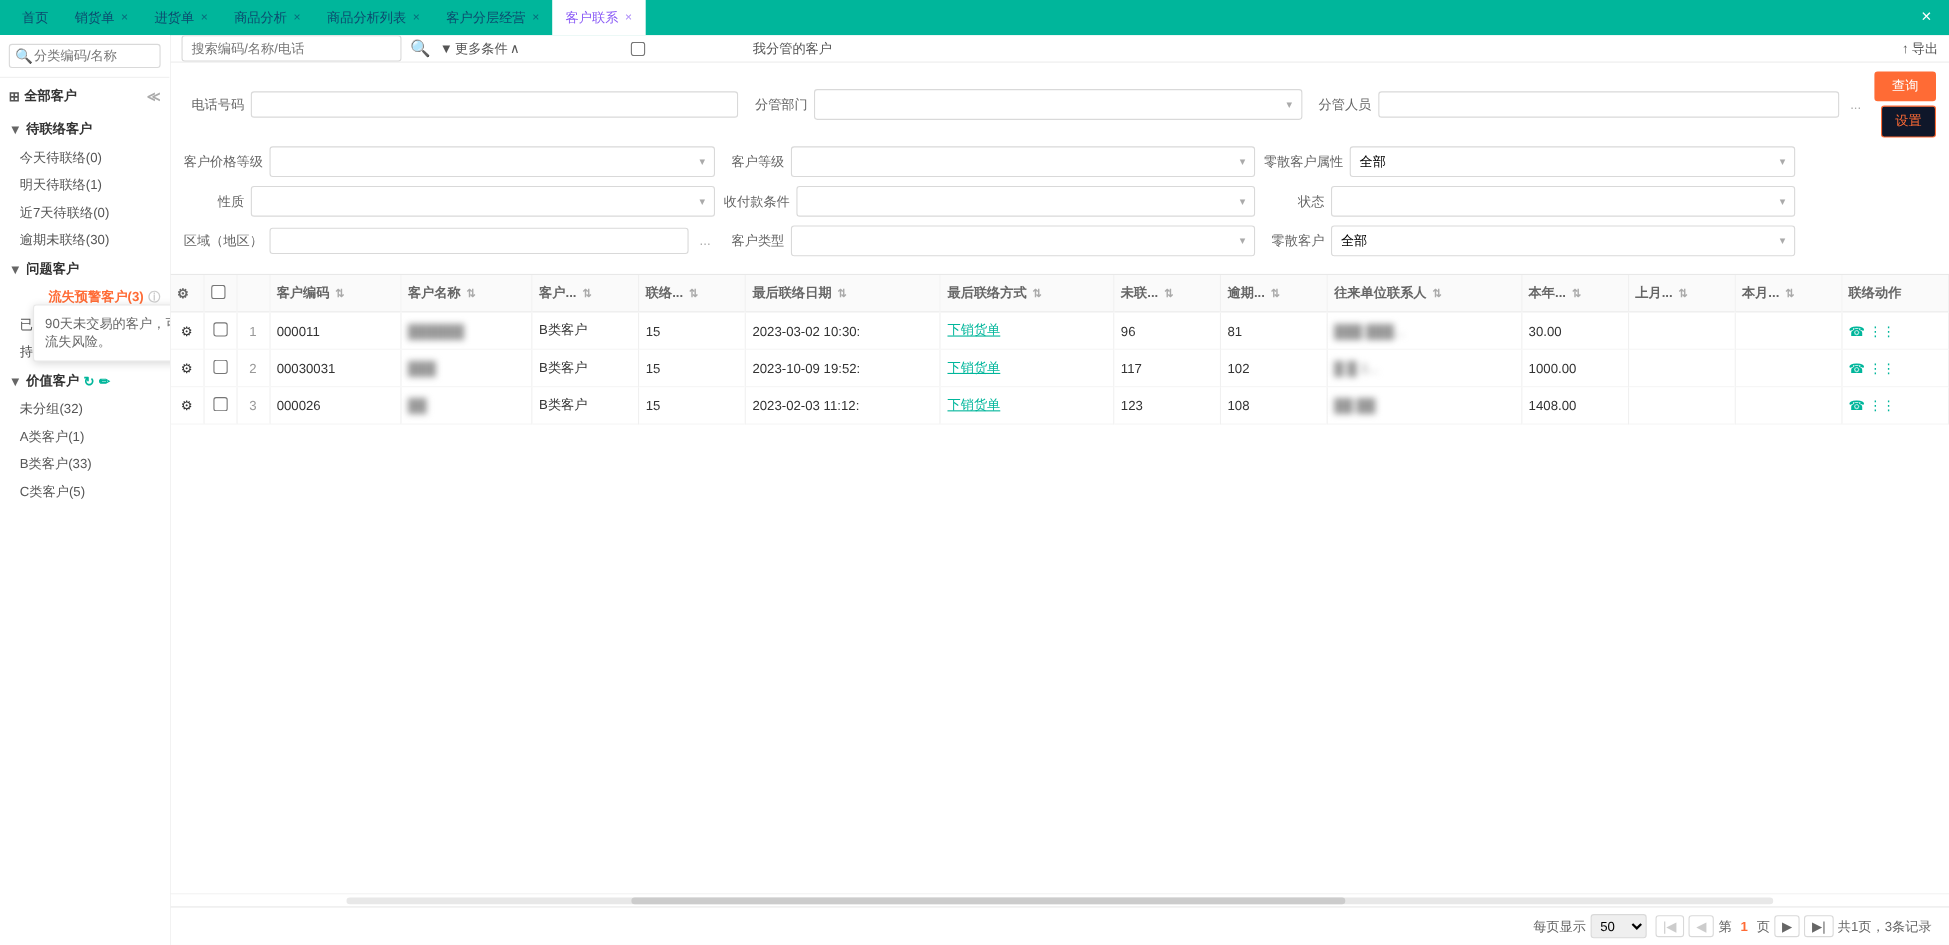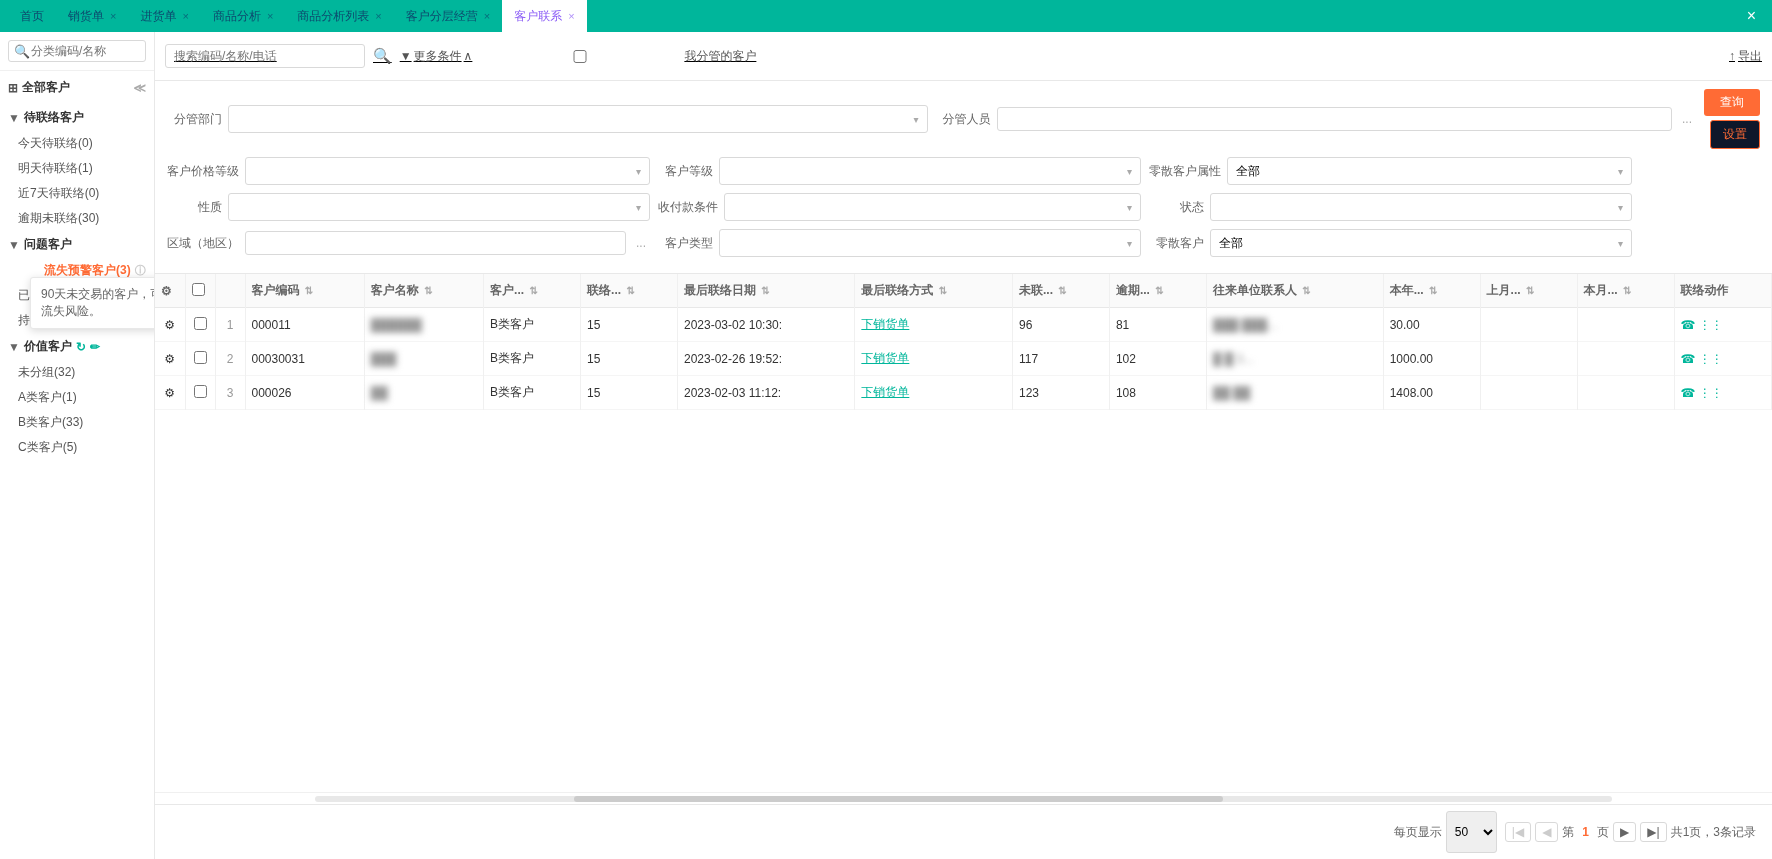--- a/index.html
+++ b/index.html
@@ -128,25 +128,24 @@
       display: flex;
       flex-direction: column;
       overflow: hidden;
       position: relative;
     }
 
     
     .filter-bar {
       background: #fff;
       border-bottom: 1px solid #e8e8e8;
-      padding: 12px 10px;
+      padding: 0 10px;
       display: flex;
       align-items: center;
       gap: 8px;
-      text-decoration: underline;
     }
     .filter-bar input {
       border: 1px solid #d9d9d9;
       border-radius: 3px;
       padding: 4px 8px;
       font-size: 12px;
       outline: none;
       width: 200px;
     }
     .filter-bar .search-btn {
@@ -307,21 +306,21 @@
       color: #666;
     }
     .footer-page-size {
       display: flex;
       align-items: center;
       gap: 4px;
     }
     .footer-page-size select {
       border: 1px solid #d9d9d9;
       border-radius: 3px;
-      padding: 12px 4px;
+      padding: 2px 4px;
       font-size: 12px;
       outline: none;
     }
     .page-nav {
       display: flex;
       align-items: center;
       gap: 4px;
     }
     .page-nav button {
       border: 1px solid #d9d9d9;
@@ -481,20 +480,24 @@
       </label>
       <span class="export-btn">
         <span>↑</span>
         <span>导出</span>
       </span>
     </div>
 
     <div class="advanced-filter">
 
       <div class="filter-row">
+        <div class="filter-field">
+          <label>电话号码</label>
+          <input class="field-input" type="text" style="">
+        </div>
         <div class="filter-field">
           <label>分管部门</label>
           <div class="field-select">
             <span></span>
             <span class="chevron">▾</span>
           </div>
         </div>
         <div class="filter-field">
           <label>分管人员</label>
           <input class="field-input" type="text" style="">
@@ -622,21 +625,21 @@
       <td style="color:#00b69b;cursor:pointer;">☎ ⋮⋮</td>
     </tr>
             <tr>
       <td class="settings-cell">⚙</td>
       <td class="checkbox-cell"><input type="checkbox" style=""></td>
       <td class="row-num">2</td>
       <td>00030031</td>
       <td><span class="blurred">███</span></td>
       <td>B类客户</td>
       <td>15</td>
-      <td>2023-02-26 19:52:</td>
+      <td>2023-10-09 19:52:</td>
       <td class="link">下销货单</td>
       <td>117</td>
       <td>102</td>
       <td><span class="blurred">█ █ 3...</span></td>
       <td>1000.00</td>
       <td></td>
       <td></td>
       <td style="color:#00b69b;cursor:pointer;">☎ ⋮⋮</td>
     </tr>
             <tr>

